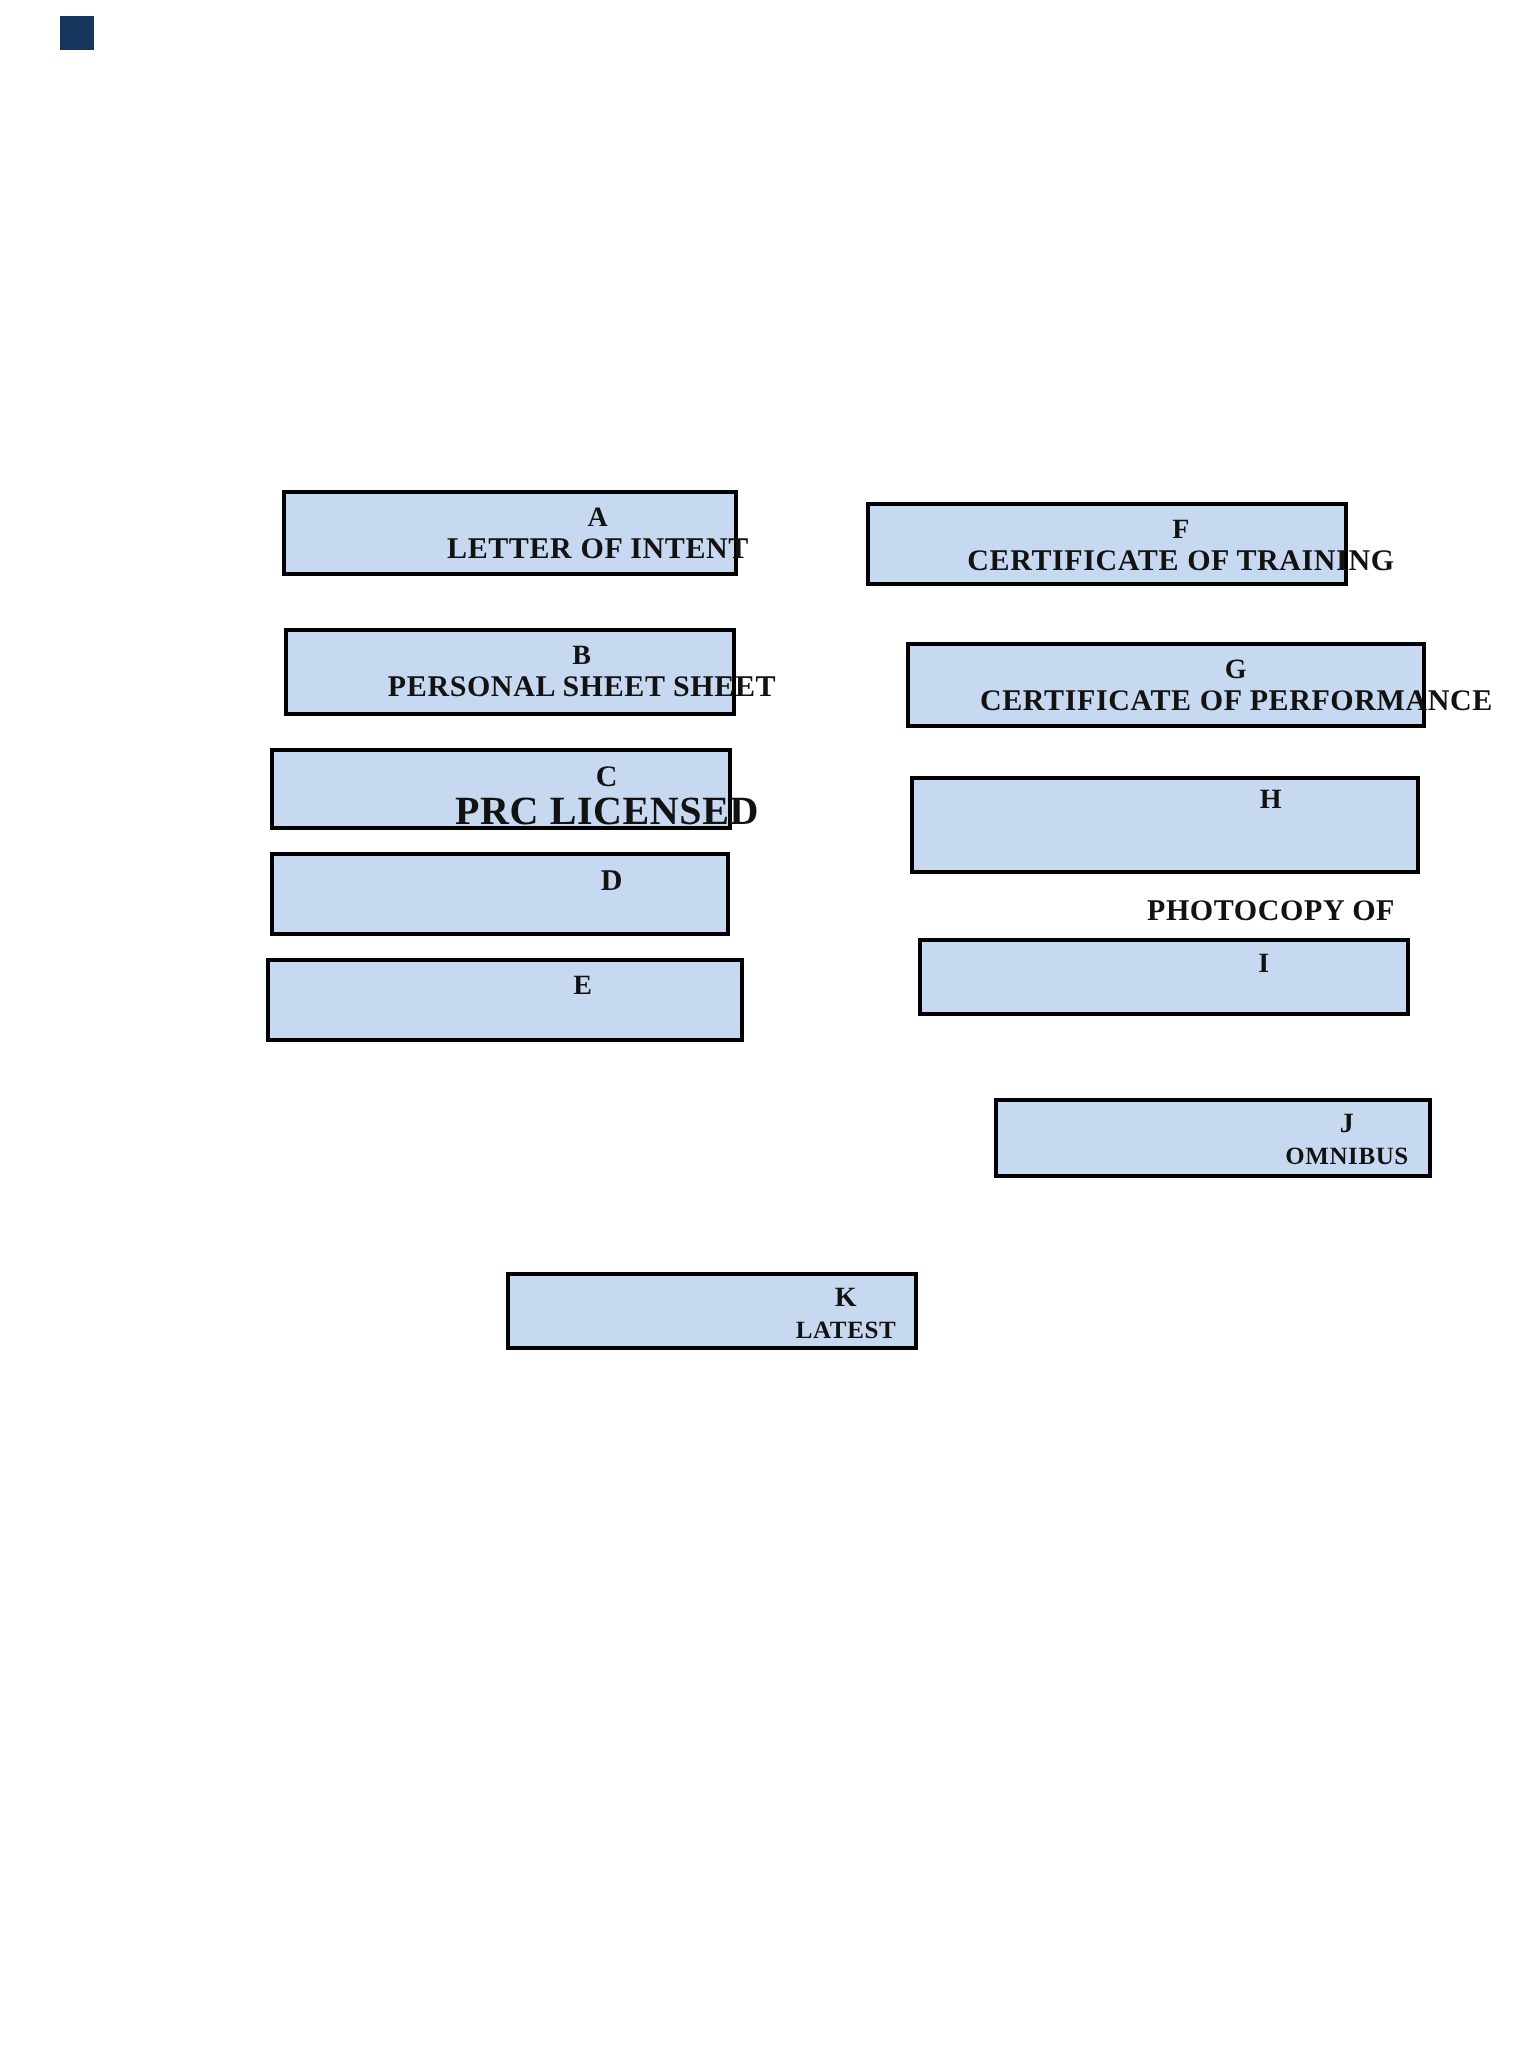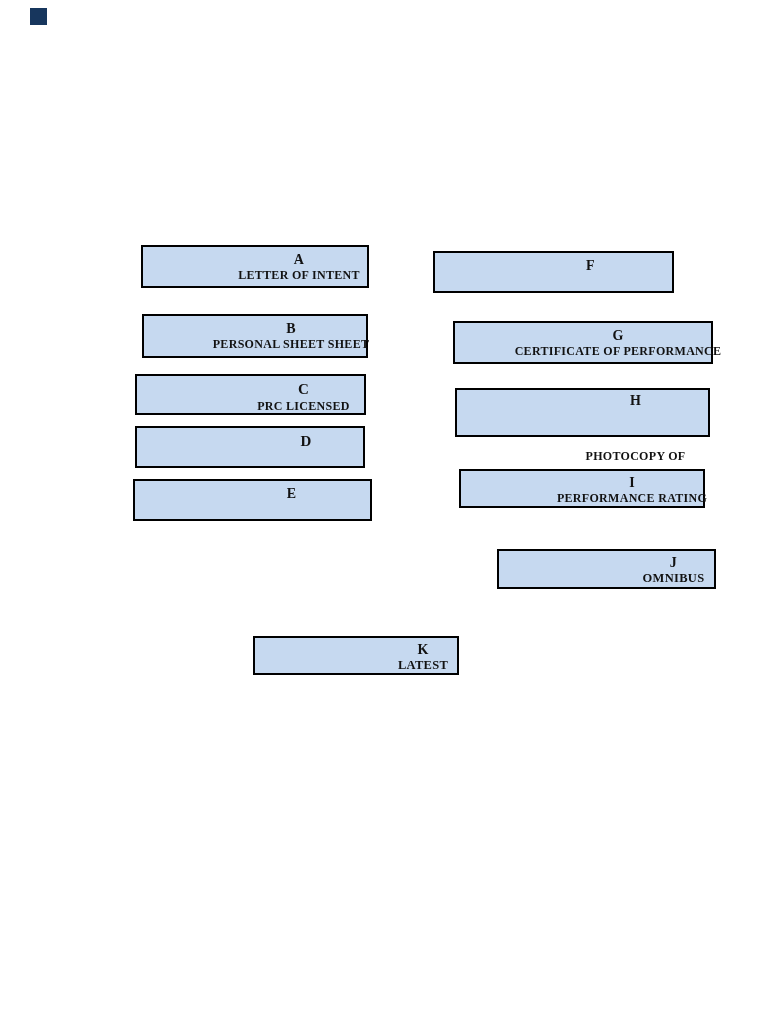--- a/index.html
+++ b/index.html
@@ -36,21 +36,21 @@
     white-space: nowrap;
     color: #121212;
   }
   .letter {
     font-size: 14px;
     line-height: 16px;
     font-weight: bold;
     letter-spacing: 0.3px;
   }
   .label {
-    font-size: 12px;
+    font-size: 15px;
     line-height: 14px;
     font-weight: bold;
     letter-spacing: 0.3px;
   }
   
   .box-a { left:141px; top:245px; width:228px; height:43px; }
   .box-b { left:142px; top:314px; width:226px; height:44px; }
   .box-c { left:135px; top:374px; width:231px; height:41px; }
   .box-d { left:135px; top:426px; width:230px; height:42px; }
   .box-e { left:133px; top:479px; width:239px; height:42px; }
@@ -66,21 +66,21 @@
   .box-c .inner { transform: translateX(53px); }
   .box-d .inner { transform: translateX(56px); }
   .box-e .inner { transform: translateX(39px); }
   .box-f .inner { transform: translateX(37px); }
   .box-g .inner { transform: translateX(35px); }
   .box-h .inner { transform: translateX(53px); }
   .box-i .inner { transform: translateX(50px); }
   .box-j .inner { transform: translateX(67px); }
   .box-k .inner { transform: translateX(67px); }
   
-  .box-c .label, .box-d .label { font-size: 12px; line-height: 16px; }
+  .box-c .label, .box-d .label { font-size: 20px; line-height: 16px; }
   .box-c .letter, .box-d .letter { font-size: 15px; line-height: 17px; }
   .box-j .label, .box-k .label { font-size: 12.5px; line-height: 15px; }
   .box-h .label { line-height: 13px; margin-top: 42px; }
   .box-h .letter { line-height: 15px; }
 </style>
 </head>
 <body>
 
 <div id="page">
 
@@ -115,41 +115,41 @@
 
   <div class="box box-e" style="background: rgb(198, 217, 240); border-color: rgb(0, 0, 0);">
     <div class="inner">
       <div class="letter">E</div>
     </div>
   </div>
 
   <div class="box box-f" style="background: rgb(198, 217, 240); border-color: rgb(0, 0, 0);">
     <div class="inner">
       <div class="letter">F</div>
+      <div class="label">CERTIFICATE OF TRAINING</div>
     </div>
   </div>
 
   <div class="box box-g" style="background: rgb(198, 217, 240); border-color: rgb(0, 0, 0);">
     <div class="inner">
       <div class="letter">G</div>
       <div class="label">CERTIFICATE OF PERFORMANCE</div>
     </div>
   </div>
 
   <div class="box box-h" style="background: rgb(198, 217, 240); border-color: rgb(0, 0, 0);">
     <div class="inner">
       <div class="letter">H</div>
       <div class="label">PHOTOCOPY OF</div>
     </div>
   </div>
 
   <div class="box box-i" style="background: rgb(198, 217, 240); border-color: rgb(0, 0, 0);">
     <div class="inner">
       <div class="letter">I</div>
-      <div class="label">PERFORMANCE RATING</div>
     </div>
   </div>
 
   <div class="box box-j" style="background: rgb(198, 217, 240); border-color: rgb(0, 0, 0);">
     <div class="inner">
       <div class="letter">J</div>
       <div class="label">OMNIBUS</div>
     </div>
   </div>
 

